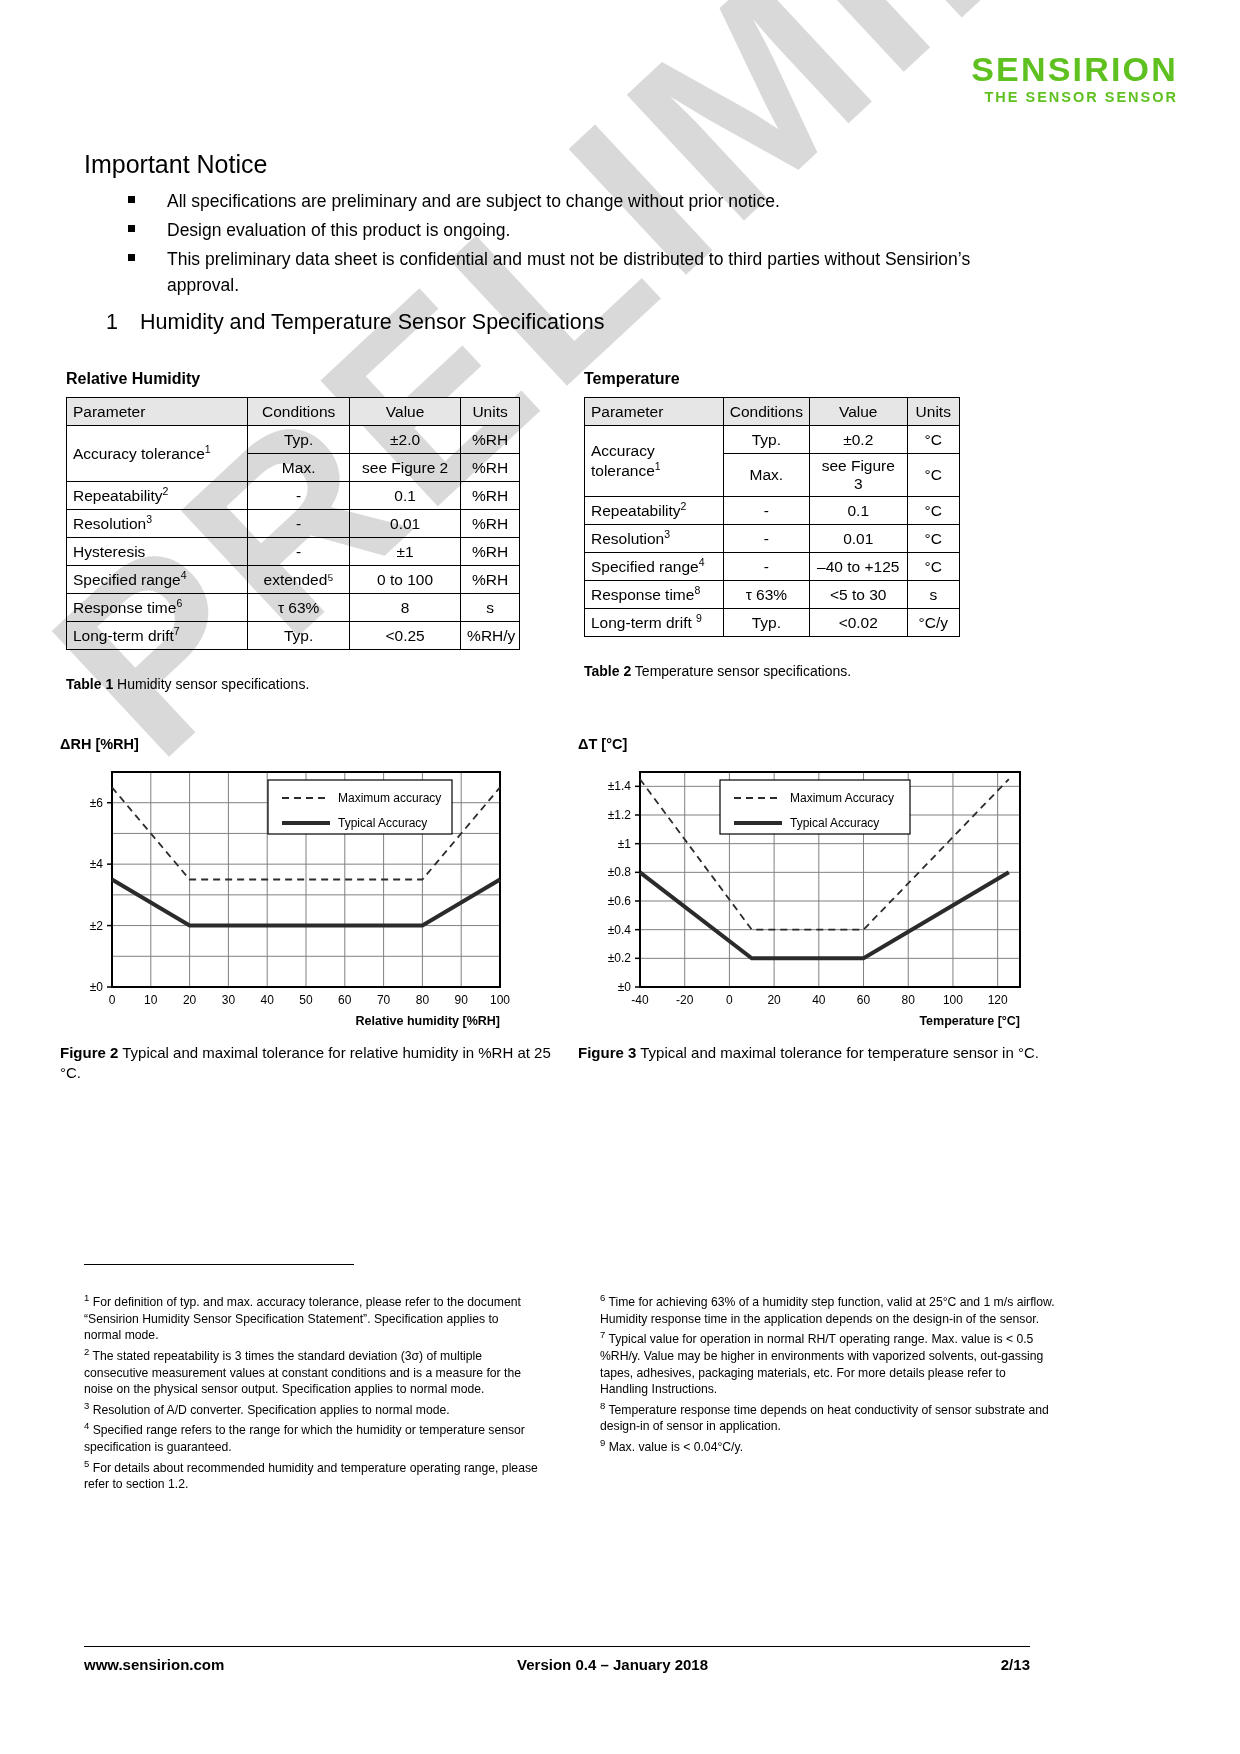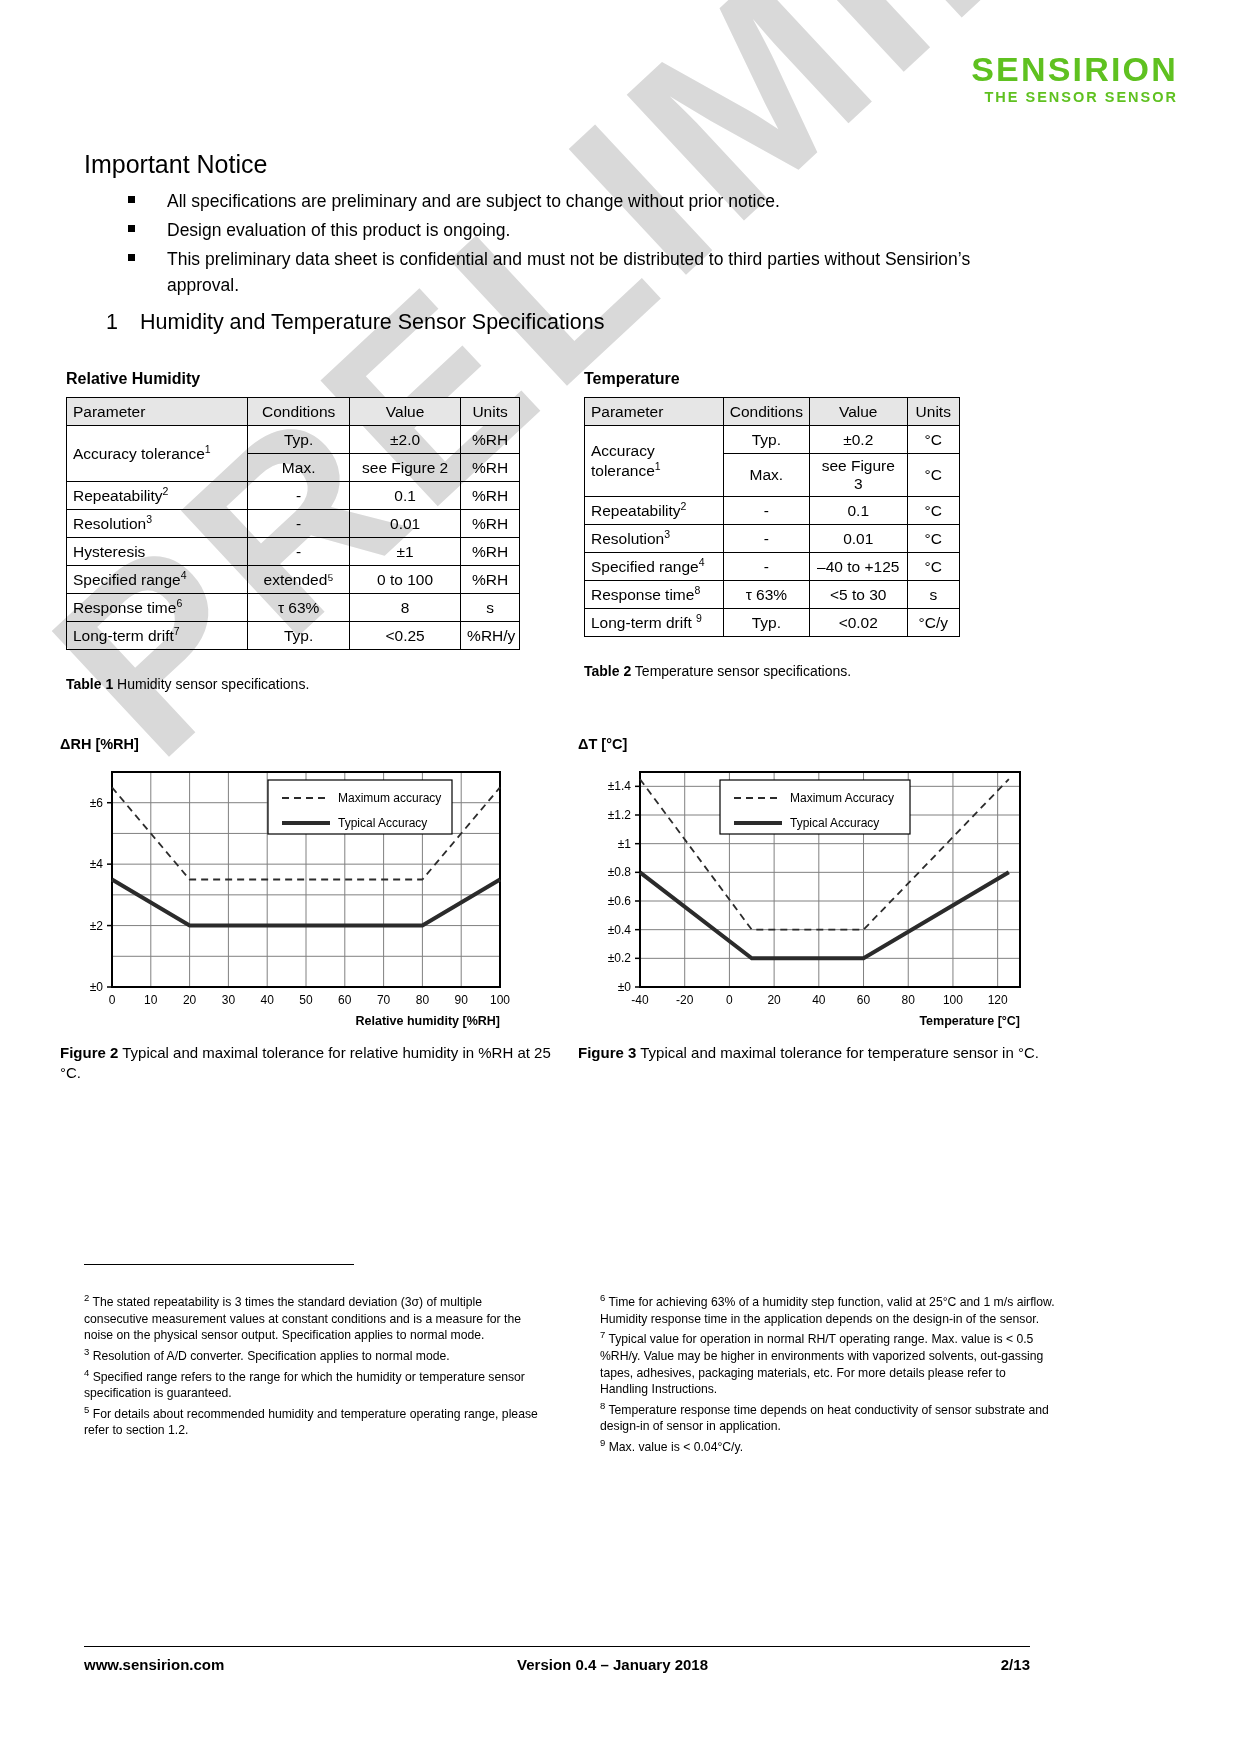--- a/index.html
+++ b/index.html
@@ -413,20 +413,21 @@
           <text x="212" y="71" font-size="12" font-family="&quot;Liberation Sans&quot;, sans-serif" fill="#000">Typical Accuracy</text>
         </svg>
       <div class="fig-cap">
         <b>Figure 3</b>
         <span>Typical and maximal tolerance for temperature sensor in °C.</span>
       </div>
     </div>
 
     <div class="fn-rule"></div>
     <div class="fn-col-l fn" id="fn-left">
+        <p><span class="fnum">1</span> For definition of typ. and max. accuracy tolerance, please refer to the document “Sensirion Humidity Sensor Specification Statement”. Specification applies to normal mode.</p>
         <p><span class="fnum">2</span> The stated repeatability is 3 times the standard deviation (3σ) of multiple consecutive measurement values at constant conditions and is a measure for the noise on the physical sensor output. Specification applies to normal mode.</p>
         <p><span class="fnum">3</span> Resolution of A/D converter. Specification applies to normal mode.</p>
         <p><span class="fnum">4</span> Specified range refers to the range for which the humidity or temperature sensor specification is guaranteed.</p>
         <p><span class="fnum">5</span> For details about recommended humidity and temperature operating range, please refer to section 1.2.</p>
       </div>
     <div class="fn-col-r fn" id="fn-right">
         <p><span class="fnum">6</span> Time for achieving 63% of a humidity step function, valid at 25°C and 1 m/s airflow. Humidity response time in the application depends on the design-in of the sensor.</p>
         <p><span class="fnum">7</span> Typical value for operation in normal RH/T operating range. Max. value is &lt; 0.5 %RH/y. Value may be higher in environments with vaporized solvents, out-gassing tapes, adhesives, packaging materials, etc. For more details please refer to Handling Instructions.</p>
         <p><span class="fnum">8</span> Temperature response time depends on heat conductivity of sensor substrate and design-in of sensor in application.</p>
         <p><span class="fnum">9</span> Max. value is &lt; 0.04°C/y.</p>

